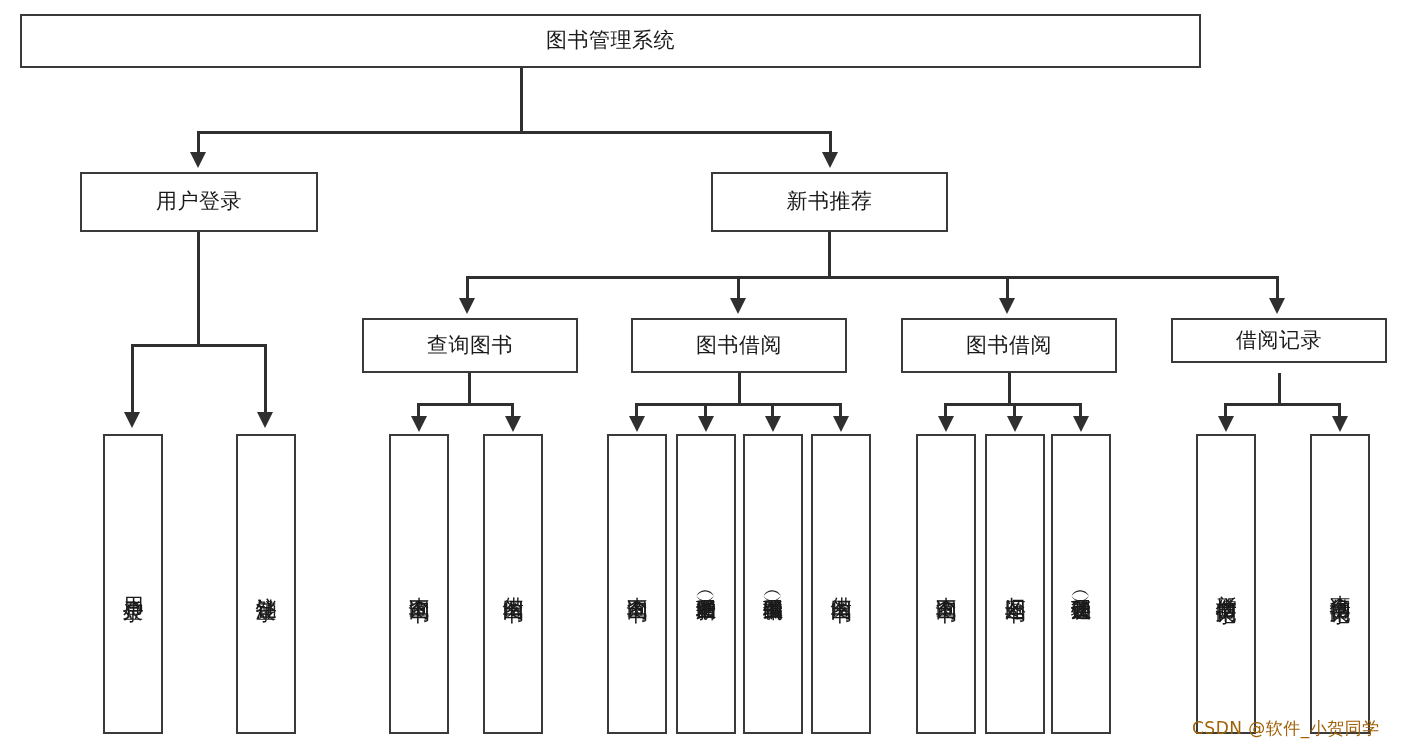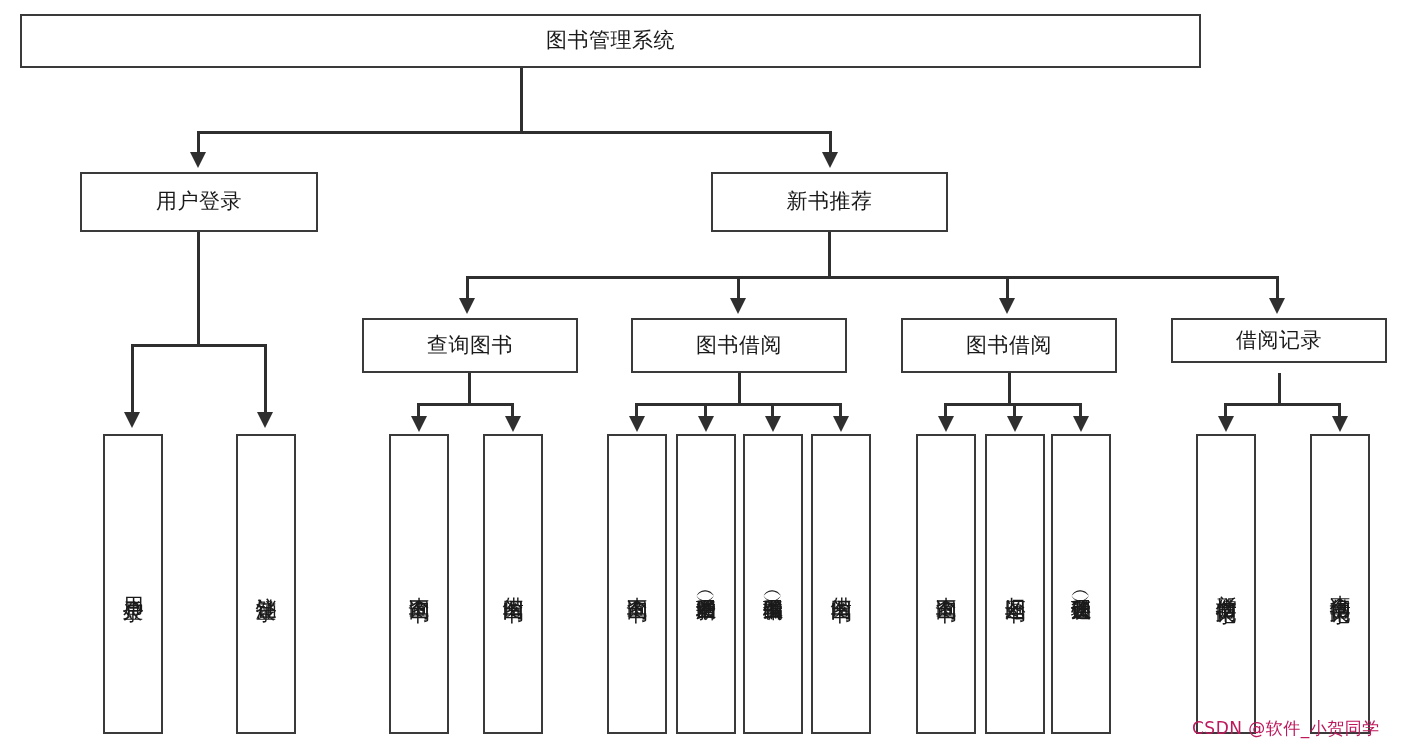--- a/index.html
+++ b/index.html
@@ -60,21 +60,21 @@
     position: absolute;
     width: 0;
     height: 0;
     border-left: 8px solid transparent;
     border-right: 8px solid transparent;
     border-top: 16px solid #2f2f2f;
   }
   
   #watermark {
     position: absolute;
-    color: #be185d;
+    color: #a16207;
     font-size: 17px;
     white-space: nowrap;
     letter-spacing: 0.5px;
     pointer-events: none;
   }
 </style>
 </head>
 <body>
 
 <div id="canvas">

